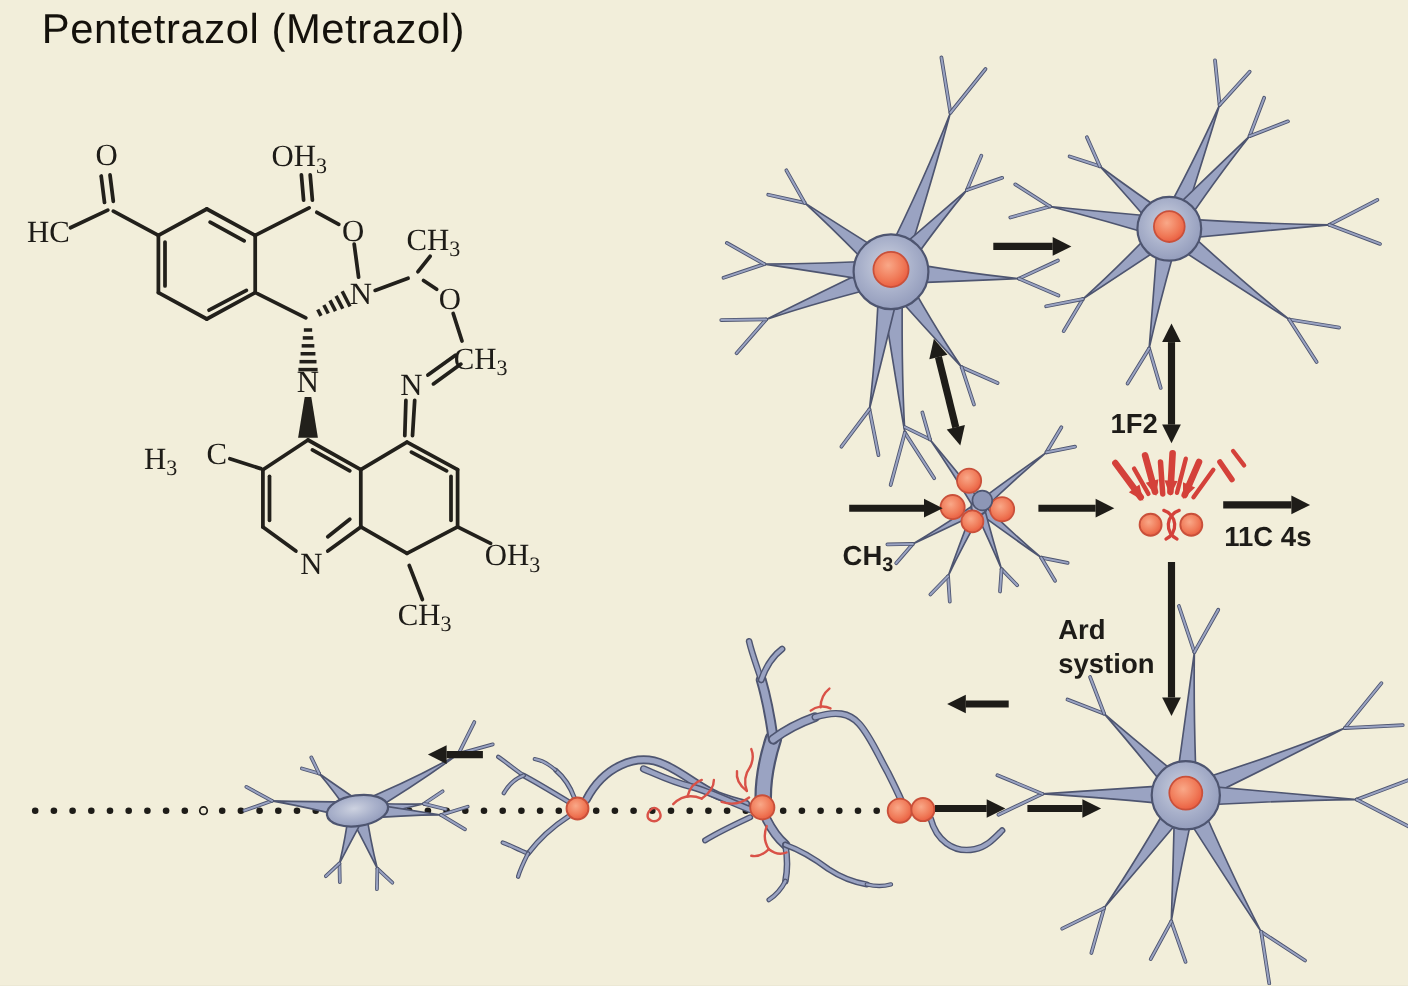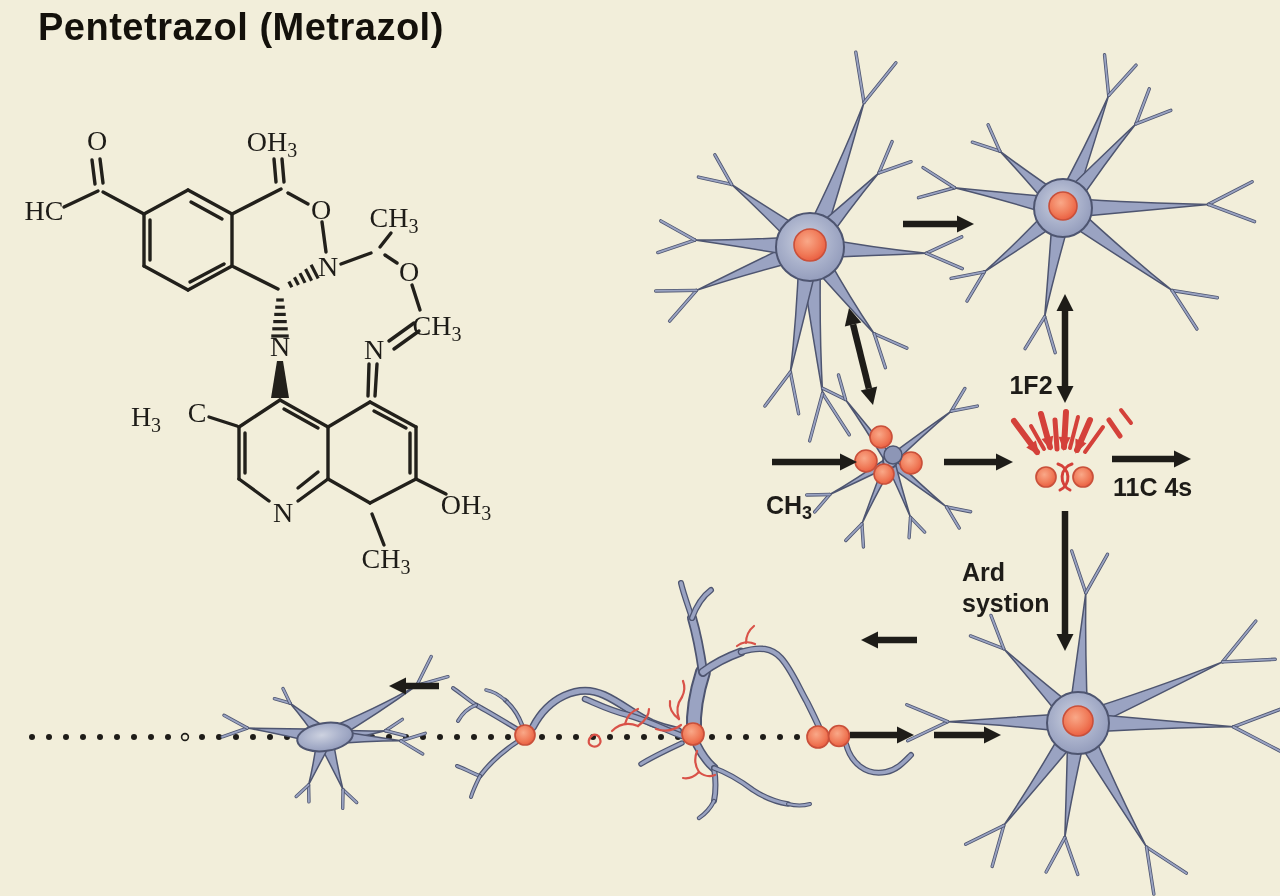--- a/index.html
+++ b/index.html
@@ -1,18 +1,18 @@
 <!DOCTYPE html>
 <html><head>
 <meta charset="utf-8">
 <style>
   html,body{margin:0;padding:0;background:#e8e4d0;}
   .stage{position:relative;width:1280px;height:896px;background:#f2eeda;overflow:hidden;
          font-family:"Liberation Sans",sans-serif;}
-  .title{position:absolute;left:38px;top:6px;margin:0;font-size:38px;font-weight:bold;
+  .title{position:absolute;left:38px;top:6px;margin:0;font-size:38px;font-weight:normal;
          color:#14110b;letter-spacing:0.5px;font-family:"Liberation Sans",sans-serif;}
   svg{position:absolute;left:0;top:0;}
   .atom{font-family:"Liberation Serif","DejaVu Serif",serif;}
   .note{font-family:"Liberation Sans",sans-serif;font-weight:bold;}
 </style>
 </head>
 <body>
 
 <div class="stage">
   <h1 class="title">Pentetrazol (Metrazol)</h1>

